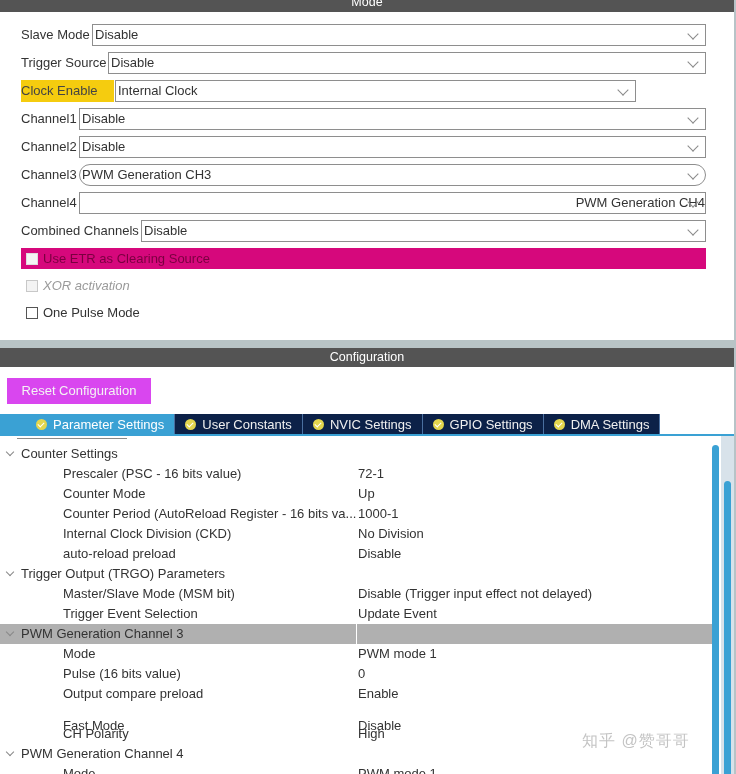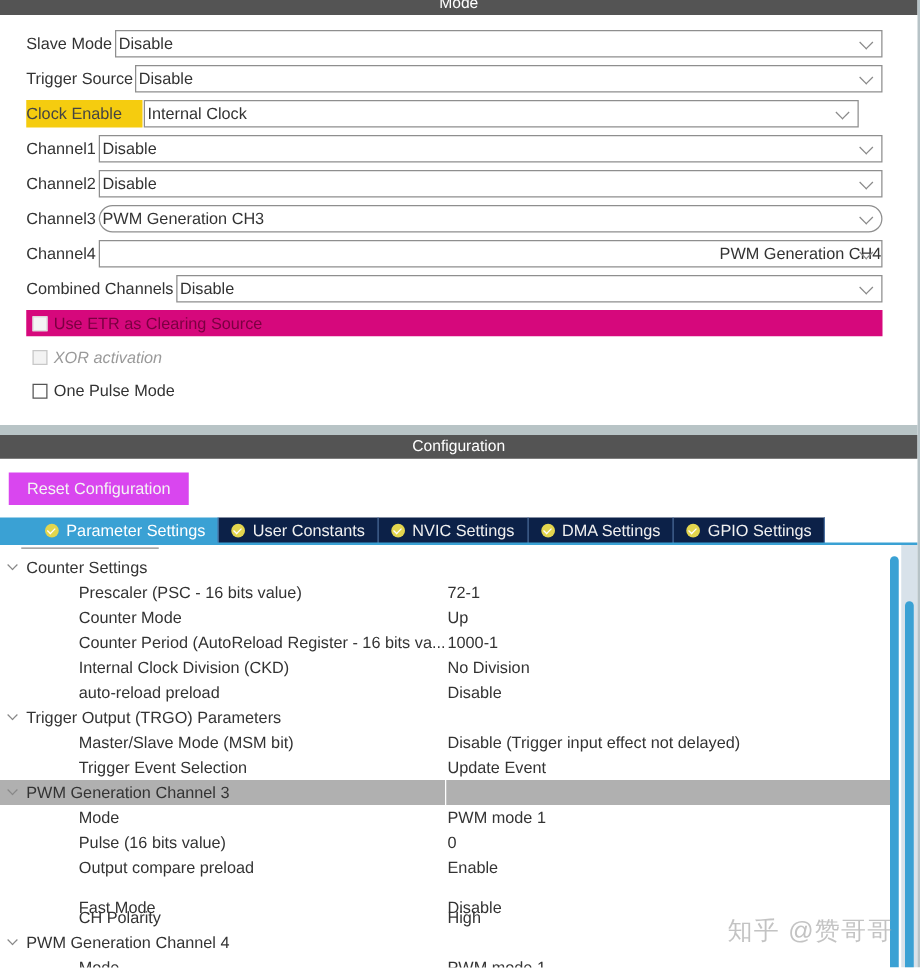--- a/index.html
+++ b/index.html
@@ -72,21 +72,21 @@
     .tree-row.group .name { position: absolute; left: 21px; }
     .tree-row.param .name { position: absolute; left: 63px; white-space: nowrap; }
     .tree-row .value { position: absolute; left: 358px; white-space: nowrap; }
     .tree-row.selected { background: #b0b0b0; }
     .tree-row.selected .value-cell { position: absolute; left: 356px; top: 0; width: 1px; height: 20px; background: #fff; }
 
     .scroll-track { position: absolute; left: 712px; top: 445px; width: 7px; height: 329px; background: #3aa1d4; border-radius: 4px 4px 0 0; }
     .scroll-thumb { position: absolute; left: 724px; top: 481px; width: 7px; height: 293px; background: #3aa1d4; border-radius: 4px 4px 0 0; }
     .scroll-gutter { position: absolute; left: 721px; top: 436px; width: 13px; height: 338px; background: #d8e2ea; }
 
-    .watermark { position: absolute; left: 582px; top: 731px; font-size: 20px; color: rgba(170,170,170,0.7); letter-spacing: 1px; white-space: nowrap; }
+    .watermark { position: absolute; left: 582px; top: 731px; font-size: 16px; color: rgba(170,170,170,0.7); letter-spacing: 1px; white-space: nowrap; }
   </style>
 </head>
 <body>
 
 <div id="mode-header" class="section-header">Mode</div>
 
 <div class="mode-panel">
 
   <div class="field-row" style="top:12px;">
     <span class="field-label">Slave Mode</span>
@@ -100,21 +100,21 @@
     <span class="field-label">Trigger Source</span>
   </div>
   <div class="select-box" style="left:108px; top:40px; width:598px;">
     <span>Disable</span>
     <span class="chev"></span>
   </div>
 
   <div class="field-row" style="top:68px;">
     <span class="field-label highlight">Clock Enable</span>
   </div>
-  <div class="select-box" style="left:115px; top:68px; width:572px;">
+  <div class="select-box" style="left:115px; top:68px; width:521px;">
     <span>Internal Clock</span>
     <span class="chev"></span>
   </div>
 
   <div class="field-row" style="top:96px;">
     <span class="field-label">Channel1</span>
   </div>
   <div class="select-box" style="left:79px; top:96px; width:627px;">
     <span>Disable</span>
     <span class="chev"></span>
@@ -181,25 +181,25 @@
   <div class="tab">
     <span class="check-icon"></span>
     <span>User Constants</span>
   </div>
   <div class="tab">
     <span class="check-icon"></span>
     <span>NVIC Settings</span>
   </div>
   <div class="tab">
     <span class="check-icon"></span>
+    <span>GPIO Settings</span>
+  </div>
+  <div class="tab">
+    <span class="check-icon"></span>
     <span>DMA Settings</span>
-  </div>
-  <div class="tab">
-    <span class="check-icon"></span>
-    <span>GPIO Settings</span>
   </div>
 </div>
 <div class="tab-underline"></div>
 <div class="active-tab-indicator"></div>
 
 <div class="tree">
   <div class="tree-row group" style="top:0px;">
     <span class="toggle"></span>
     <span class="name">Counter Settings</span>
   </div>

